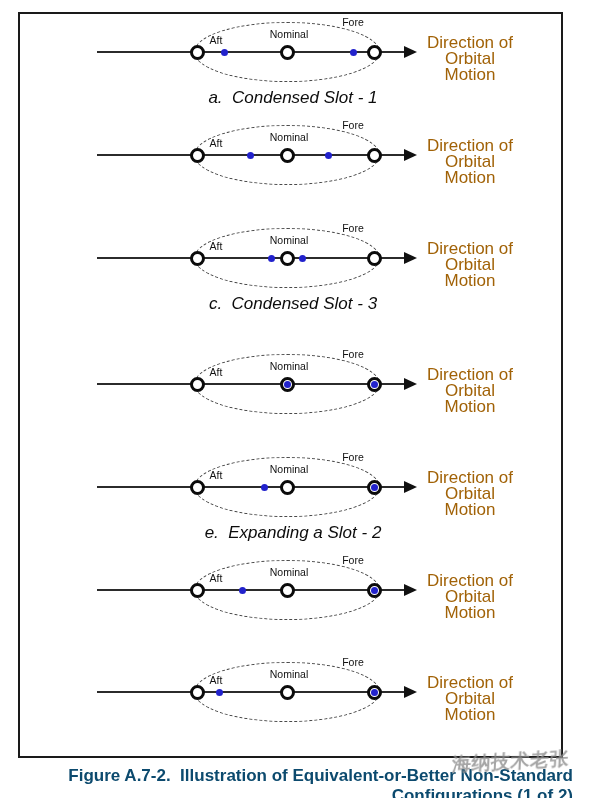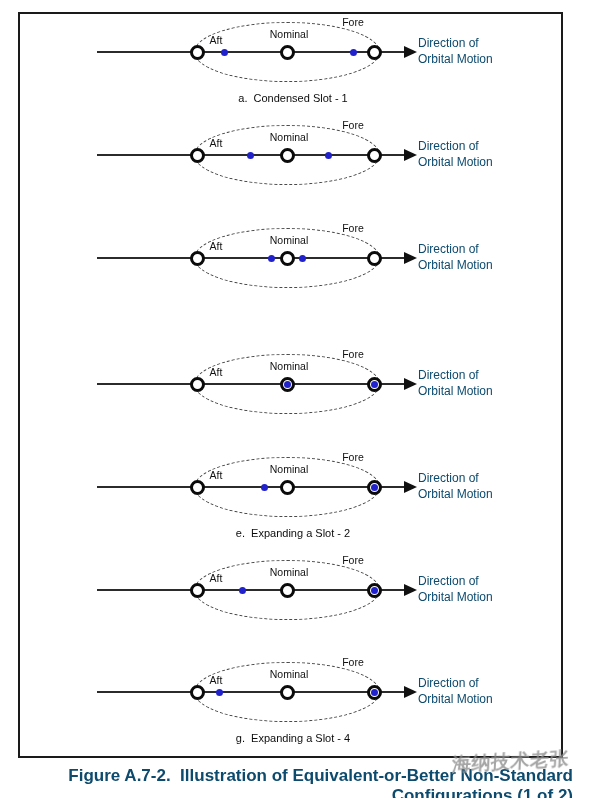--- a/index.html
+++ b/index.html
@@ -101,33 +101,35 @@
     width: 7px;
     height: 7px;
     border-radius: 50%;
     background: var(--dot-color, #2222cc);
   }
   .direction-text {
     position: absolute;
     left: 418px;
     top: 27px;
     width: 104px;
-    font-size: 12px;
+    text-align: center;
+    font-size: 17px;
     line-height: 16px;
-    color: #0c4a6e;
+    color: #a16207;
   }
   .row-caption {
     position: absolute;
     left: 113px;
     top: 81px;
     width: 360px;
     text-align: center;
-    font-size: 11px;
+    font-size: 17px;
     line-height: 18px;
     color: #0c0c0c;
+    font-style: italic;
   }
   .figure-caption {
     position: absolute;
     left: 0;
     top: 766px;
     width: 573px;
     text-align: right;
     font-weight: bold;
     font-size: 17px;
     color: #0c4a6e;
@@ -197,20 +199,21 @@
     <div class="slot-circle aft"></div>
     <div class="slot-circle nominal"></div>
     <div class="slot-circle fore"></div>
     <div class="slot-label aft">Aft</div>
     <div class="slot-label nominal">Nominal</div>
     <div class="slot-label fore">Fore</div>
     <div class="direction-text">
       <div>Direction of</div>
       <div>Orbital Motion</div>
     </div>
+    <div class="row-caption">c.&nbsp; Condensed Slot - 3</div>
   <span class="sat-dot" style="left: 267.5px;"></span>
       <span class="sat-dot" style="left: 298.5px;"></span>
     </div>
 
   <div class="diagram-row" style="top:340px">
     <div class="orbit-ellipse"></div>
     <div class="orbit-line"></div>
     <div class="arrow-head"></div>
     <div class="slot-circle aft"></div>
     <div class="slot-circle nominal filled">
@@ -276,19 +279,18 @@
     <div class="slot-circle fore filled">
         <span class="inner-dot"></span>
       </div>
     <div class="slot-label aft">Aft</div>
     <div class="slot-label nominal">Nominal</div>
     <div class="slot-label fore">Fore</div>
     <div class="direction-text">
       <div>Direction of</div>
       <div>Orbital Motion</div>
     </div>
-    <div class="row-caption">g.&nbsp; Expanding a Slot - 4</div>
   <span class="sat-dot" style="left: 215.5px;"></span>
     </div>
 
   <div class="figure-caption">Figure A.7-2.&nbsp; Illustration of Equivalent-or-Better Non-Standard Configurations (1 of 2)</div>
   <div class="watermark">海纳技术老张</div>
 </div>
 
 </body></html>

